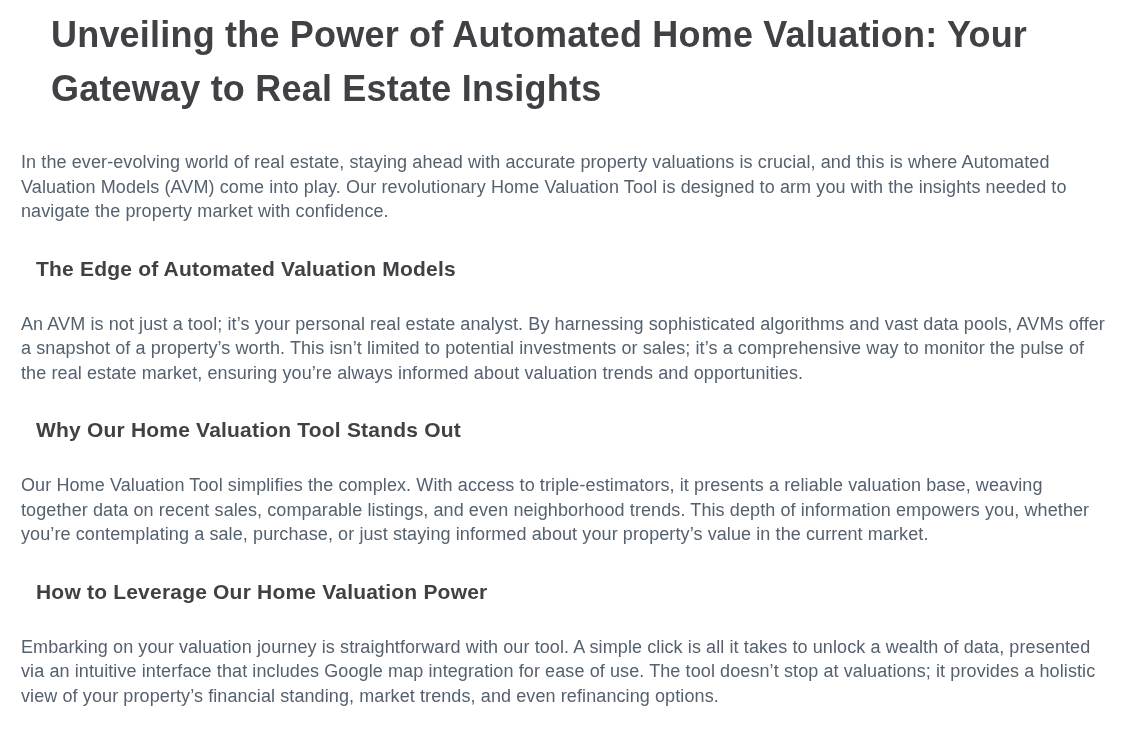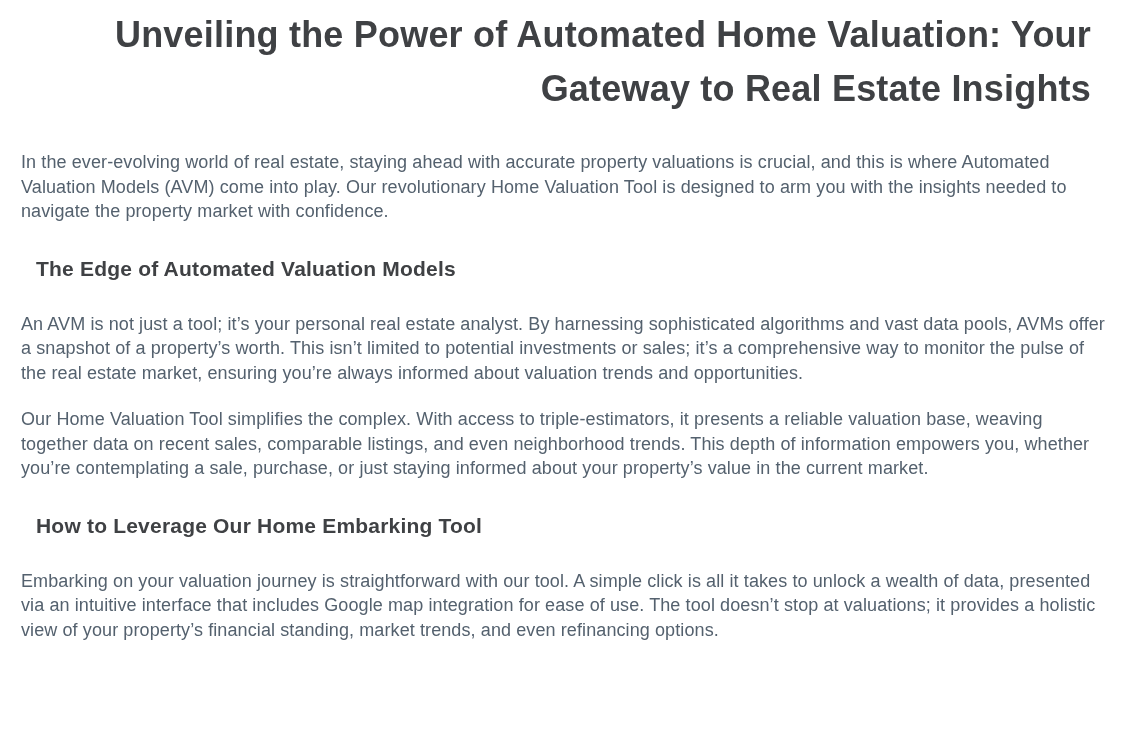--- a/index.html
+++ b/index.html
@@ -17,21 +17,21 @@
   }
   .article {
     padding: 2px 21px 0 21px;
     box-sizing: border-box;
   }
   h1.page-title {
     font-size: 36px;
     line-height: 54px;
     font-weight: 700;
     color: #3f4144;
-    text-align: right;
+    text-align: left;
     margin: 6px 30px 34px 30px;
     letter-spacing: 0.2px;
   }
   p.body-text {
     font-size: 18px;
     line-height: 24.5px;
     letter-spacing: 0.1px;
     color: #54616e;
     margin: 0 8px 22px 0;
   }
@@ -53,22 +53,23 @@
     <h1 class="page-title">Unveiling the Power of Automated Home Valuation: Your Gateway to Real Estate Insights</h1>
 
     <p class="body-text">In the ever-evolving world of real estate, staying ahead with accurate property valuations is crucial, and this is where Automated Valuation Models (AVM) come into play. Our revolutionary Home Valuation Tool is designed to arm you with the insights needed to navigate the property market with confidence.</p>
 
     <section>
       <h2 class="section-heading">The Edge of Automated Valuation Models</h2>
       <p class="body-text">An AVM is not just a tool; it’s your personal real estate analyst. By harnessing sophisticated algorithms and vast data pools, AVMs offer a snapshot of a property’s worth. This isn’t limited to potential investments or sales; it’s a comprehensive way to monitor the pulse of the real estate market, ensuring you’re always informed about valuation trends and opportunities.</p>
     </section>
 
     <section>
+      <h2 class="section-heading">Why Our Home Valuation Tool Stands Out</h2>
       <p class="body-text">Our Home Valuation Tool simplifies the complex. With access to triple-estimators, it presents a reliable valuation base, weaving together data on recent sales, comparable listings, and even neighborhood trends. This depth of information empowers you, whether you’re contemplating a sale, purchase, or just staying informed about your property’s value in the current market.</p>
     </section>
 
     <section>
-      <h2 class="section-heading">How to Leverage Our Home Embarking Tool</h2>
+      <h2 class="section-heading">How to Leverage Our Home Valuation Power</h2>
       <p class="body-text">Embarking on your valuation journey is straightforward with our tool. A simple click is all it takes to unlock a wealth of data, presented via an intuitive interface that includes Google map integration for ease of use. The tool doesn’t stop at valuations; it provides a holistic view of your property’s financial standing, market trends, and even refinancing options.</p>
     </section>
 
   </main>
 </div>
 
 </body></html>

